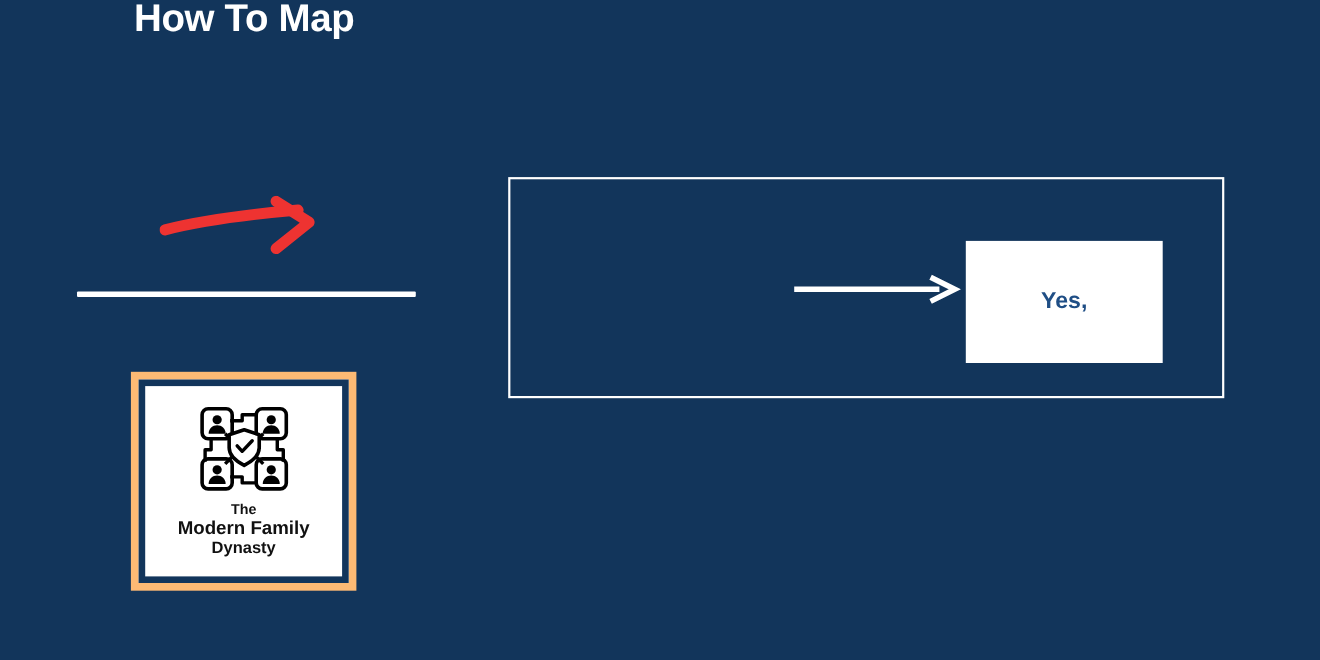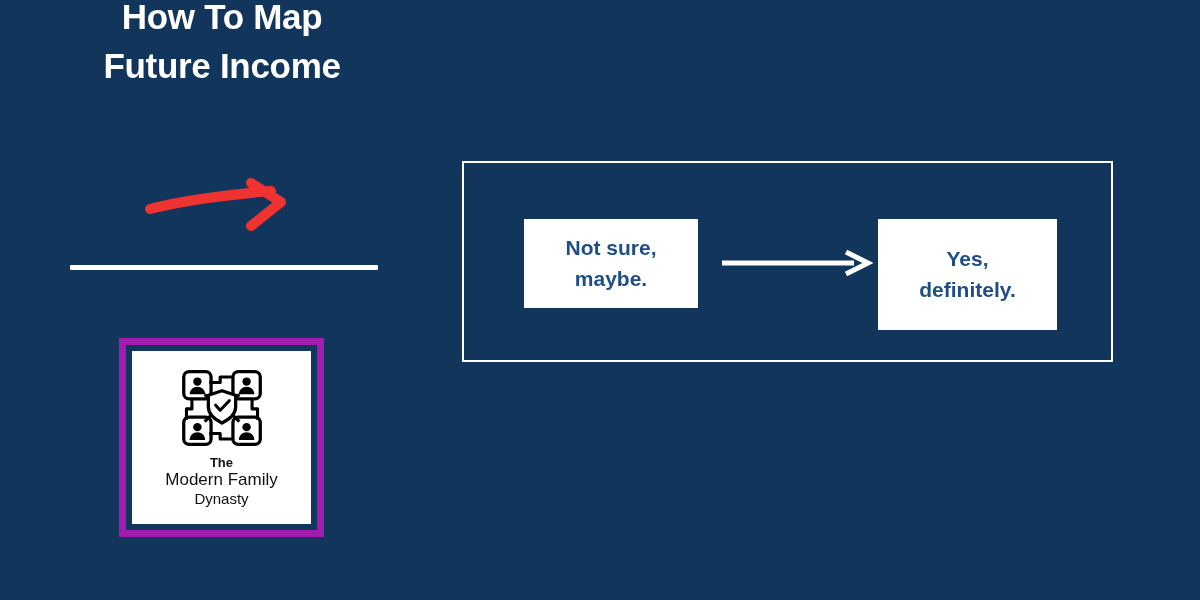--- a/index.html
+++ b/index.html
@@ -58,21 +58,21 @@
     border-radius: 1px;
   }
 
   
   .logo-frame {
     position: absolute;
     left: 119px;
     top: 338px;
     width: 205px;
     height: 199px;
-    background: #a21caf;
+    background: #fdba74;
     box-sizing: border-box;
     padding: 7px;
   }
   .logo-inner-border {
     width: 100%;
     height: 100%;
     box-sizing: border-box;
     border: 6px solid #12355b;
     background: #ffffff;
     padding: 5px;
@@ -89,22 +89,22 @@
     padding-top: 11px;
   }
   .logo-mark { width: 92px; height: 82px; display:block; }
   .logo-text {
     text-align: center;
     color: #111111;
     line-height: 1.18;
     margin-top: 6px;
   }
   .logo-text .l-the   { font-size: 13px; font-weight: 700; display:block; }
-  .logo-text .l-main  { font-size: 17px; font-weight: 400; display:block; white-space: nowrap; }
-  .logo-text .l-sub   { font-size: 15px; font-weight: 400; display:block; }
+  .logo-text .l-main  { font-size: 17px; font-weight: 700; display:block; white-space: nowrap; }
+  .logo-text .l-sub   { font-size: 15px; font-weight: 700; display:block; }
 
   
   .panel {
     position: absolute;
     left: 462px;
     top: 161px;
     width: 651px;
     height: 201px;
     box-sizing: border-box;
     border: 2px solid #ffffff;
@@ -134,21 +134,20 @@
     height: 30px;
   }
 </style>
 </head>
 <body>
 
 <div class="canvas">
 
   <div class="headline">
     <span class="line">How To Map</span>
-    <span class="line">Future Income</span>
   </div>
 
   <svg class="red-arrow" viewBox="0 0 160 62">
     <path d="M5 31 C 40 22, 80 17, 126 13" stroke="#ee3331" stroke-width="10" fill="none" stroke-linecap="round"></path>
     <path d="M106 5 L 136 24 L 106 48" stroke="#ee3331" stroke-width="10" fill="none" stroke-linecap="round" stroke-linejoin="round"></path>
   </svg>
 
   <div class="divider"></div>
 
   <div class="logo-frame">
@@ -198,32 +197,25 @@
           <span class="l-main">Modern Family</span>
           <span class="l-sub">Dynasty</span>
         </div>
 
       </div>
     </div>
   </div>
 
   <div class="panel"></div>
 
-  <div class="chip chip-a">
-    <div>
-      <span>Not sure,</span>
-      <span>maybe.</span>
-    </div>
-  </div>
 
   <svg class="flow-arrow" viewBox="0 0 156 30">
     <line x1="4" y1="15" x2="136" y2="15" stroke="#ffffff" stroke-width="5"></line>
     <path d="M128 4 L150 15 L128 26" fill="none" stroke="#ffffff" stroke-width="5" stroke-linecap="butt" stroke-linejoin="miter"></path>
   </svg>
 
   <div class="chip chip-b">
     <div>
       <span>Yes,</span>
-      <span>definitely.</span>
     </div>
   </div>
 
 </div>
 
 </body></html>

